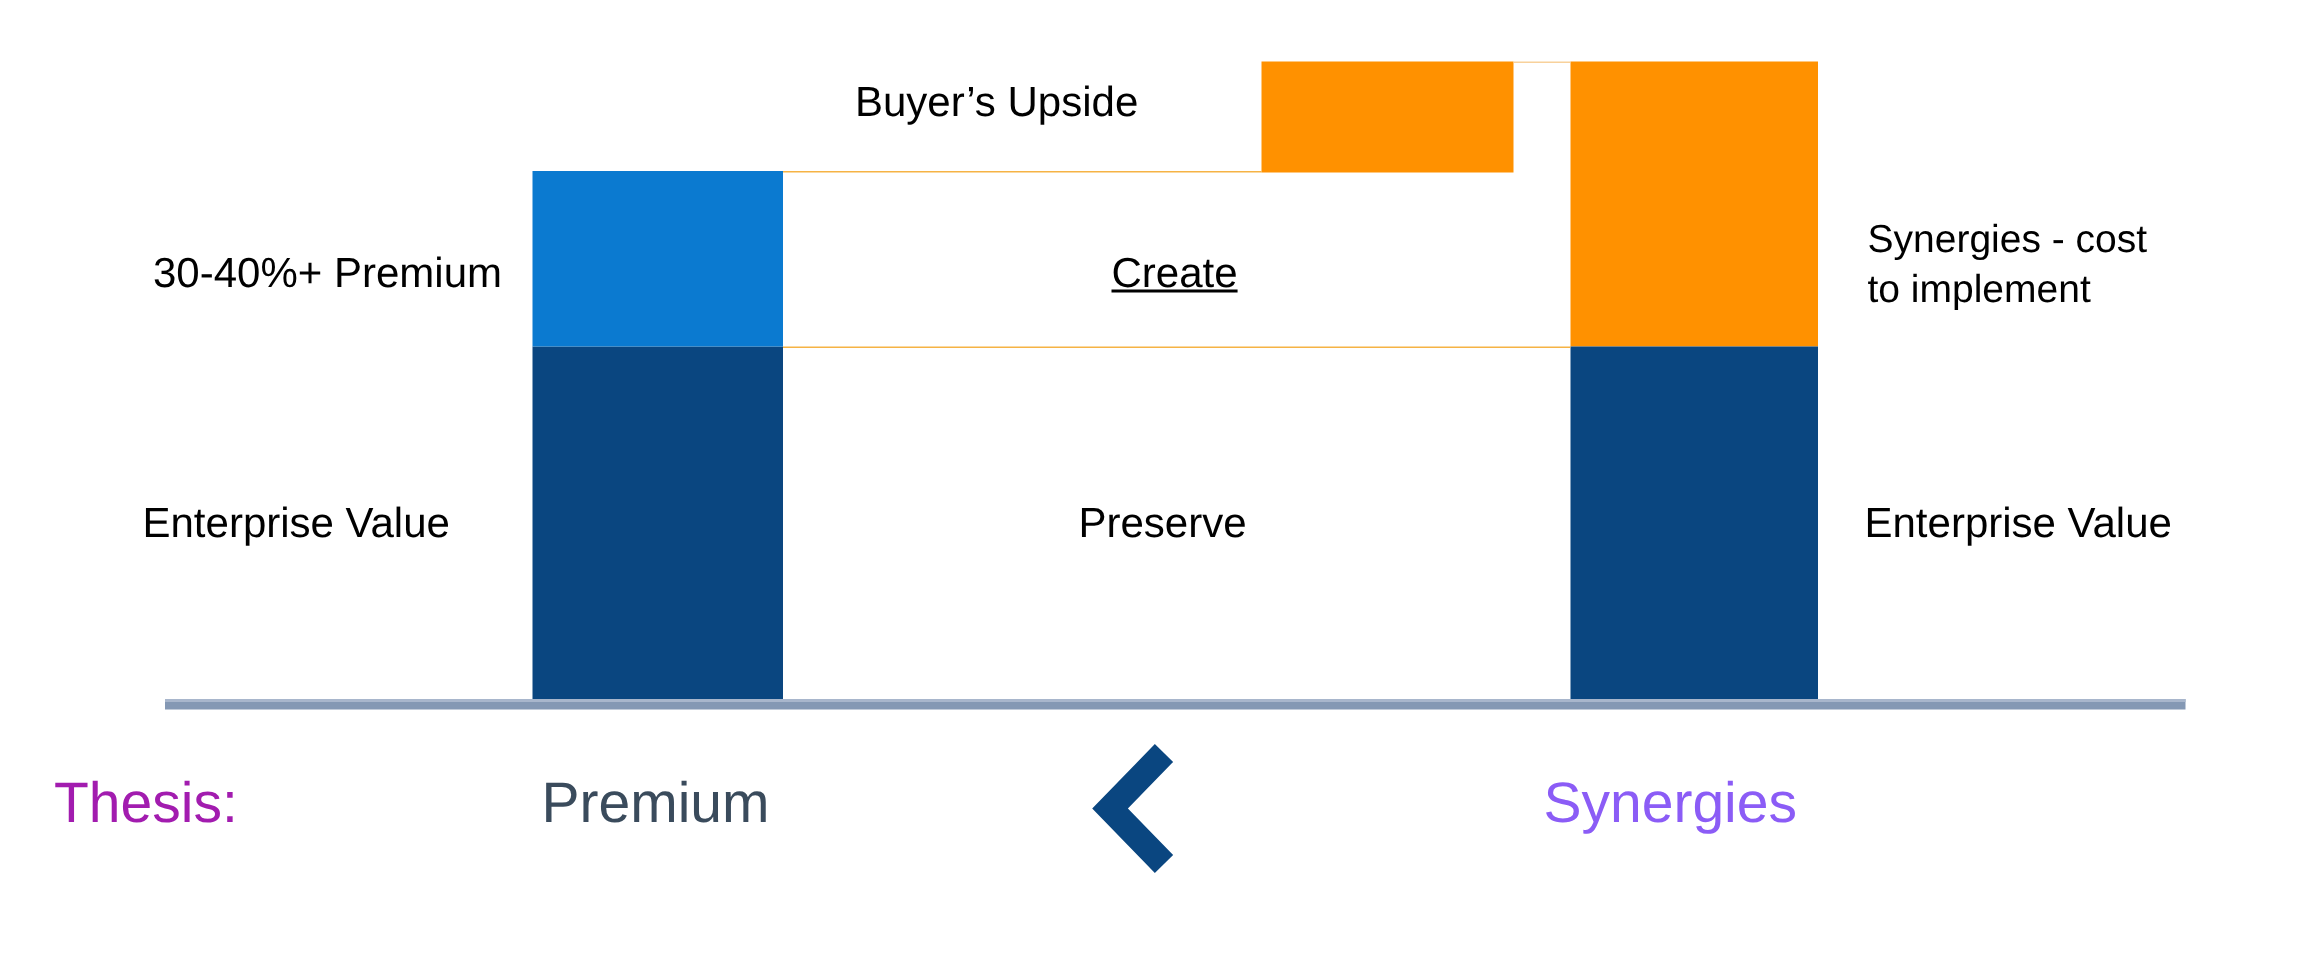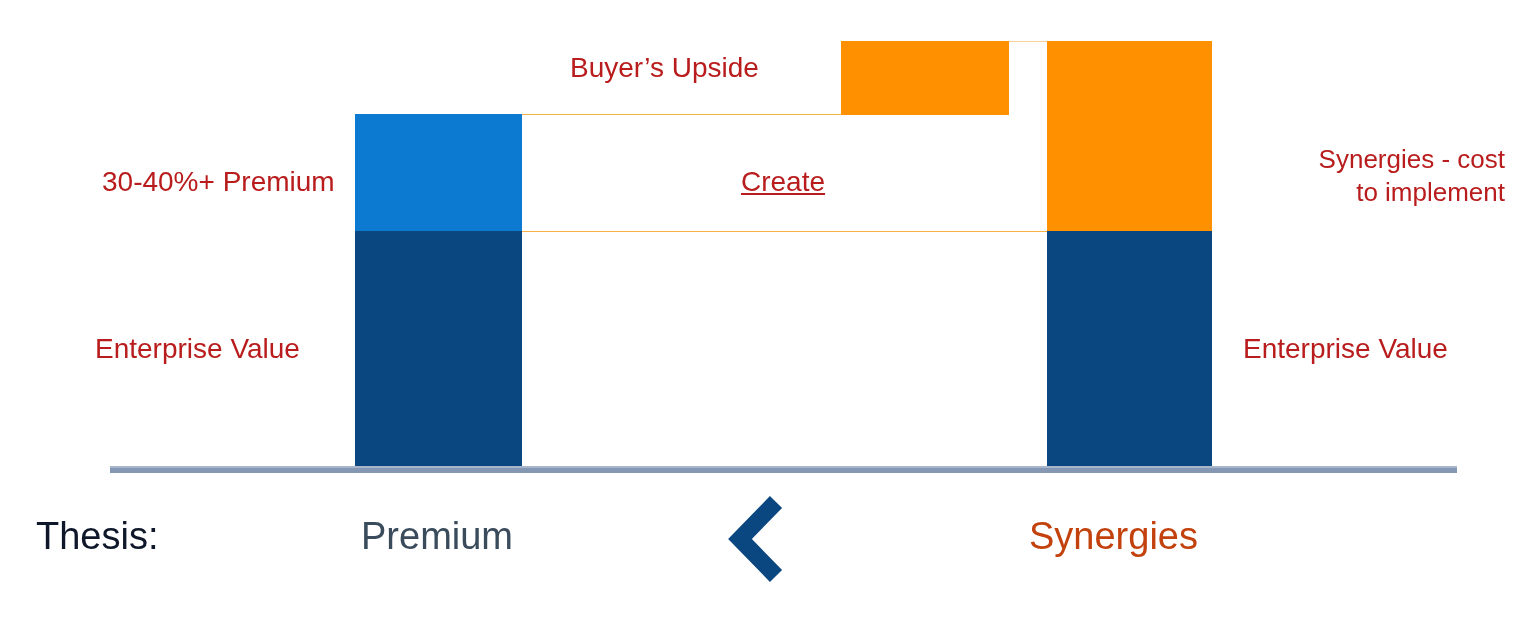--- a/index.html
+++ b/index.html
@@ -15,21 +15,21 @@
     position: relative;
     width: 1536px;
     height: 636px;
     background: #ffffff;
     overflow: hidden;
   }
 
   
   .lbl {
     position: absolute;
-    color: #b91c1c;
+    color: #000000;
     font-family: "Liberation Sans", sans-serif;
     font-weight: 400;
     white-space: pre;
     line-height: 1.28;
   }
   .lbl-28 { font-size: 28px; }
   .lbl-26 { font-size: 26px; }
   .lbl-38 { font-size: 38px; }
 
   
@@ -113,27 +113,27 @@
     height: 2px;
     background: #A8B6CC;
   }
 
   
   .lbl-premium-pct   { left: 82px;   top: 164px; margin-left: 20px;  }
   .lbl-ev-left       { left: 95px;   top: 331px;  }
   .lbl-buyers-upside { left: 570px;  top: 50px;   }
   .lbl-create        { left: 741px;  top: 164px; text-decoration: underline;  }
   .lbl-preserve      { left: 719px;  top: 331px;  }
-  .lbl-synergy-cost  { left: 1245px; top: 143px;  width: 260px; text-align: right; }
+  .lbl-synergy-cost  { left: 1245px; top: 143px;  width: 260px; }
   .lbl-ev-right      { left: 1243px; top: 331px;  }
 
   
-  .thesis-word   { left: 36px;   top: 512px;  color: #0f172a; }
+  .thesis-word   { left: 36px;   top: 512px;  color: #a21caf; }
   .thesis-prem   { left: 345px;  top: 512px;  color: #3A4B5C; margin-left: 16px; }
-  .thesis-syn    { left: 1029px; top: 512px;  color: #c2410c; }
+  .thesis-syn    { left: 1029px; top: 512px;  color: #8b5cf6; }
 
   .chevron-icon {
     position: absolute;
     left: 716px;
     top: 496px;
     width: 72px;
     height: 86px;
   }
 </style>
 </head>
@@ -152,20 +152,21 @@
   <div class="conn conn-mid"></div>
 
   <div class="lbl lbl-28 lbl-premium-pct">30-40%+ Premium</div>
 
   <div class="lbl lbl-28 lbl-ev-left">Enterprise Value</div>
 
   <div class="lbl lbl-28 lbl-buyers-upside">Buyer’s Upside</div>
 
   <div class="lbl lbl-28 lbl-create">Create</div>
 
+  <div class="lbl lbl-28 lbl-preserve">Preserve</div>
 
   <div class="lbl lbl-26 lbl-synergy-cost">Synergies - cost
 to implement</div>
 
   <div class="lbl lbl-28 lbl-ev-right">Enterprise Value</div>
 
   <div class="axis-line"></div>
   <div class="axis-line-hilite"></div>
 
   <div class="lbl lbl-38 thesis-word">Thesis:</div>

